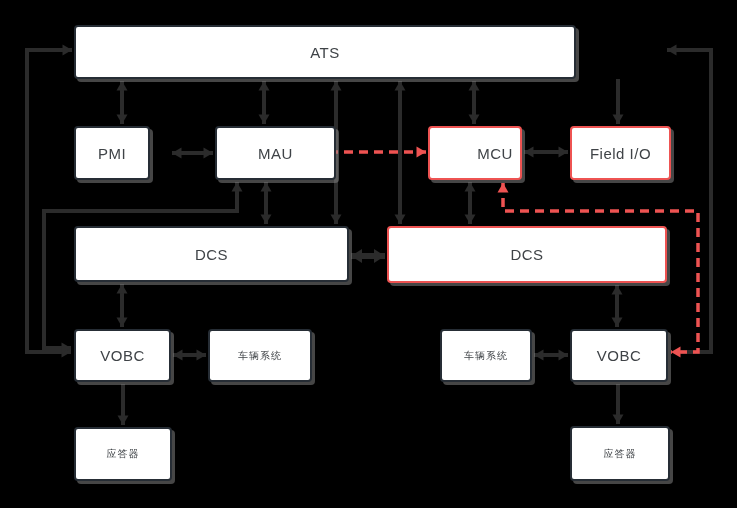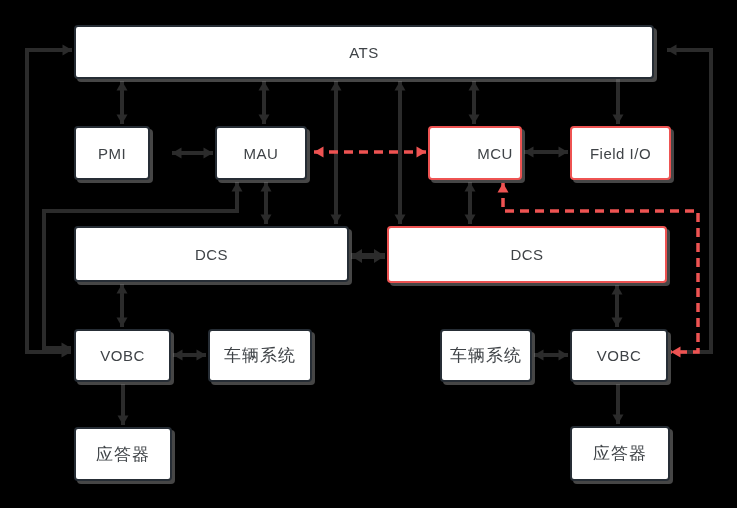--- a/index.html
+++ b/index.html
@@ -8,21 +8,21 @@
     font-family:"Liberation Sans","DejaVu Sans",sans-serif;overflow:hidden;
   }
   #edge-layer{position:absolute;left:0;top:0;width:737px;height:508px;}
   .node{
     position:absolute;background:#ffffff;border:2px solid #262d35;border-radius:4px;
     display:flex;align-items:center;justify-content:center;box-sizing:border-box;
     box-shadow:3px 3px 0 rgba(140,140,140,0.5);
   }
   .node.red{border-color:#ee5352;}
   .node .lbl{color:#3f4347;font-size:15px;letter-spacing:0.5px;white-space:nowrap;}
-  .node .lbl.cjk{font-size:17px;letter-spacing:1px;}
+  .node .lbl.cjk{font-size:10px;letter-spacing:1px;}
 </style>
 </head>
 <body>
 
 <div id="canvas">
 
   <svg id="edge-layer" viewBox="0 0 737 508" xmlns="http://www.w3.org/2000/svg">
       <g>
         <polyline points="122,81 122,124" fill="none" stroke="#2b2b2b" stroke-width="4"></polyline>
         <polygon points="122.0,124.0 116.5,114.5 127.5,114.5" fill="#2b2b2b"></polygon>
@@ -124,29 +124,29 @@
         <polyline points="667,50 711,50 711,352 681,352" fill="none" stroke="#2b2b2b" stroke-width="4"></polyline>
         <polygon points="667.0,50.0 676.5,44.5 676.5,55.5" fill="#2b2b2b"></polygon>
       </g>
       <g>
         <polyline points="503,183 503,211 698,211 698,352 671,352" fill="none" stroke="#ee5352" stroke-width="3.5" stroke-dasharray="9 6"></polyline>
         <polygon points="671.0,352.0 680.5,346.5 680.5,357.5" fill="#ee5352"></polygon>
         <polygon points="503.0,183.0 508.5,192.5 497.5,192.5" fill="#ee5352"></polygon>
       </g>
     </svg>
 
-  <div class="node" style="left:74px;top:25px;width:580px;height:54px;">
+  <div class="node" style="left:74px;top:25px;width:502px;height:54px;">
     <span class="lbl">ATS</span>
   </div>
 
   <div class="node" style="left:74px;top:126px;width:76px;height:54px;">
     <span class="lbl">PMI</span>
   </div>
 
-  <div class="node" style="left:215px;top:126px;width:92px;height:54px;">
+  <div class="node" style="left:215px;top:126px;width:121px;height:54px;">
     <span class="lbl">MAU</span>
   </div>
 
   <div class="node red" style="left:428px;top:126px;width:94px;height:54px;padding-left:40px;">
     <span class="lbl">MCU</span>
   </div>
 
   <div class="node red" style="left:570px;top:126px;width:101px;height:54px;">
     <span class="lbl">Field I/O</span>
   </div>

